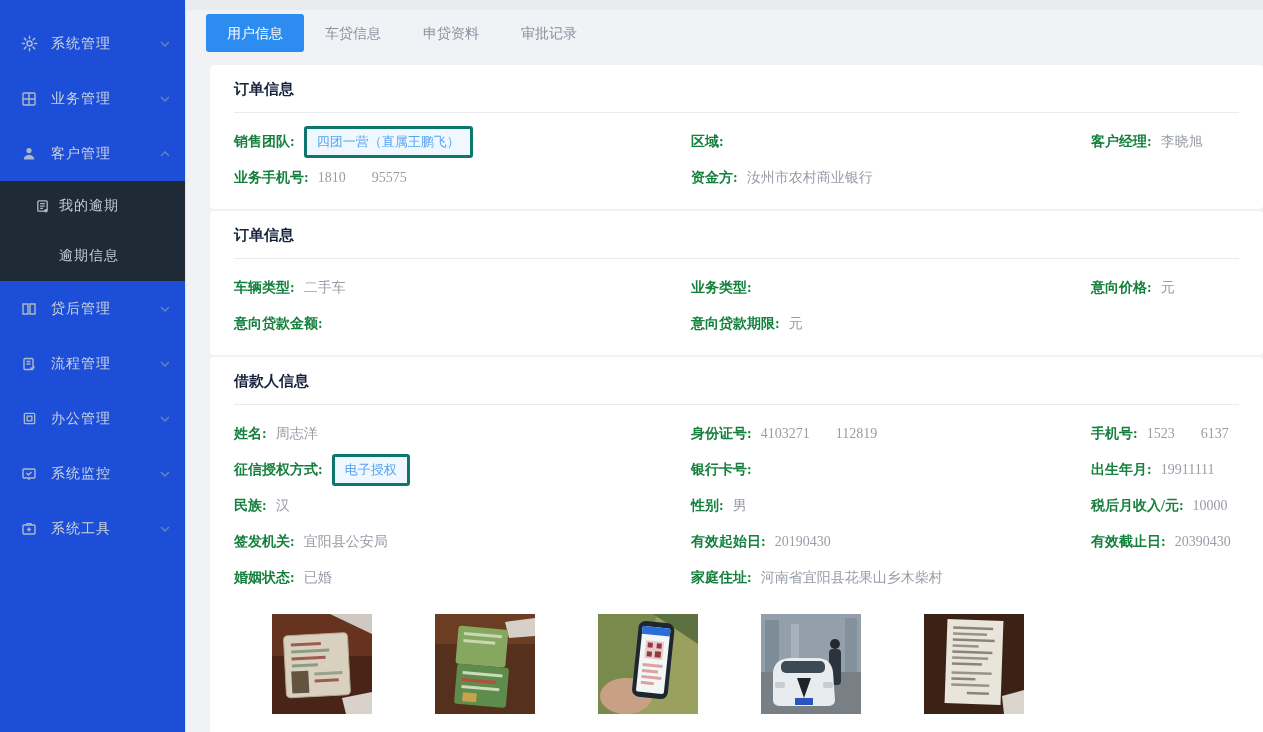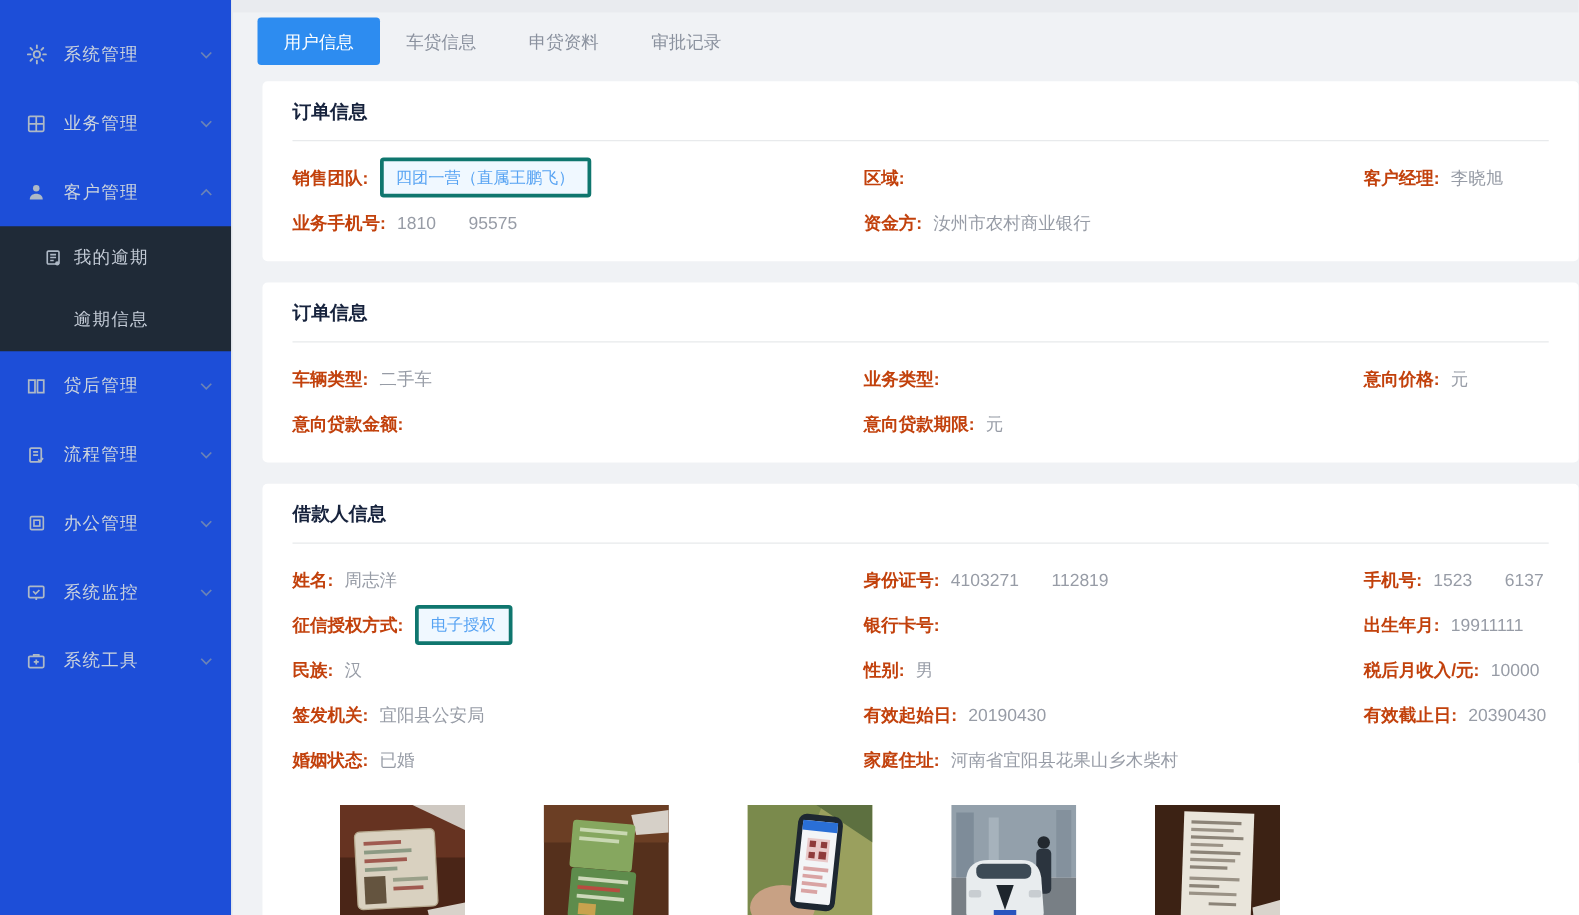--- a/index.html
+++ b/index.html
@@ -19,25 +19,25 @@
   .sub-item.active { background:#2b3845; }
   svg.ic { stroke:#aeb9c6; fill:none; stroke-width:1.4; }
 
   
   .main { flex:1; background:#f0f2f5; padding:0 0 0 20px; position:relative; border-left:1px solid #dfe3e8; }
   .topband { height:10px; background:#e9ebef; margin:0 0 4px -20px; }
   .tabs { display:flex; margin-bottom:13px; }
   .tab { height:38px; line-height:38px; padding:0 21px; font-size:14px; color:#8a919e; cursor:pointer; }
   .tab.active { background:#2d8cf0; color:#fff; border-radius:3px; }
 
-  .card { background:#fff; border-radius:4px; margin:0 0 17px 4px; padding:0 24px; }
+  .card { background:#fff; border-radius:4px; margin:0 0 2px 4px; padding:0 24px;font-family:Liberation Serif, serif; }
   .card-header { font-size:15px; font-weight:bold; color:#17233d; padding:15px 0 13px; border-bottom:1px solid #e8eaec; }
   .card-body { display:grid; grid-template-columns:457px 400px 1fr; padding:4px 0 20px; }
   .field { margin-top:14px; font-size:14px; display:flex; align-items:center; line-height:20px; white-space:nowrap; height:22px; }
-  .field .lbl { font-weight:bold; color:#c2410c; margin-right:9px; }
+  .field .lbl { font-weight:bold; color:#15803d; margin-right:9px; }
   .field .val { color:#979ca6; }
   .mask { display:inline-block; width:26px; height:16px; background:#fff; }
   .tag { background:#f0f8ff; border:3px solid #0f766e; color:#57a3f3; font-size:13px; padding:3px 10px; border-radius:3px; }
 
   .photos { display:flex; gap:63px; padding:25px 0 30px 38px; }
   .photo { width:100px; text-align:center; cursor:pointer; }
   .thumb { width:100px; height:100px; display:block; }
 </style>
 </head>
 <body>

